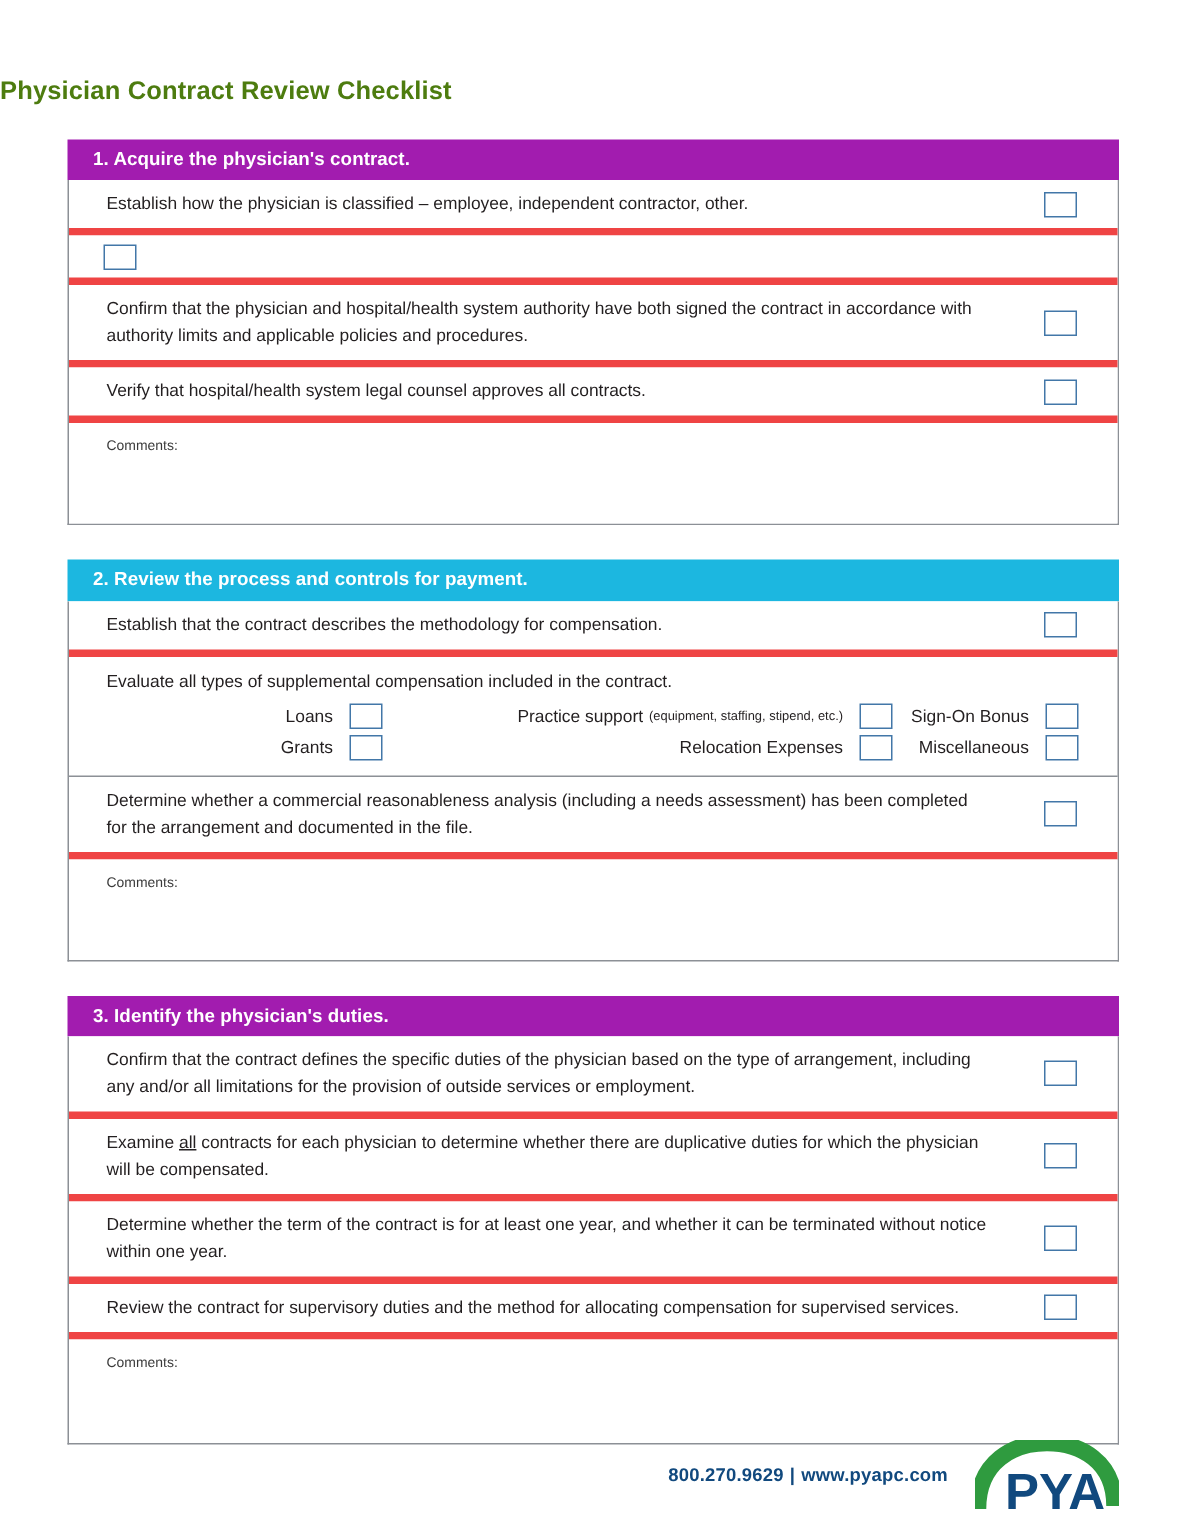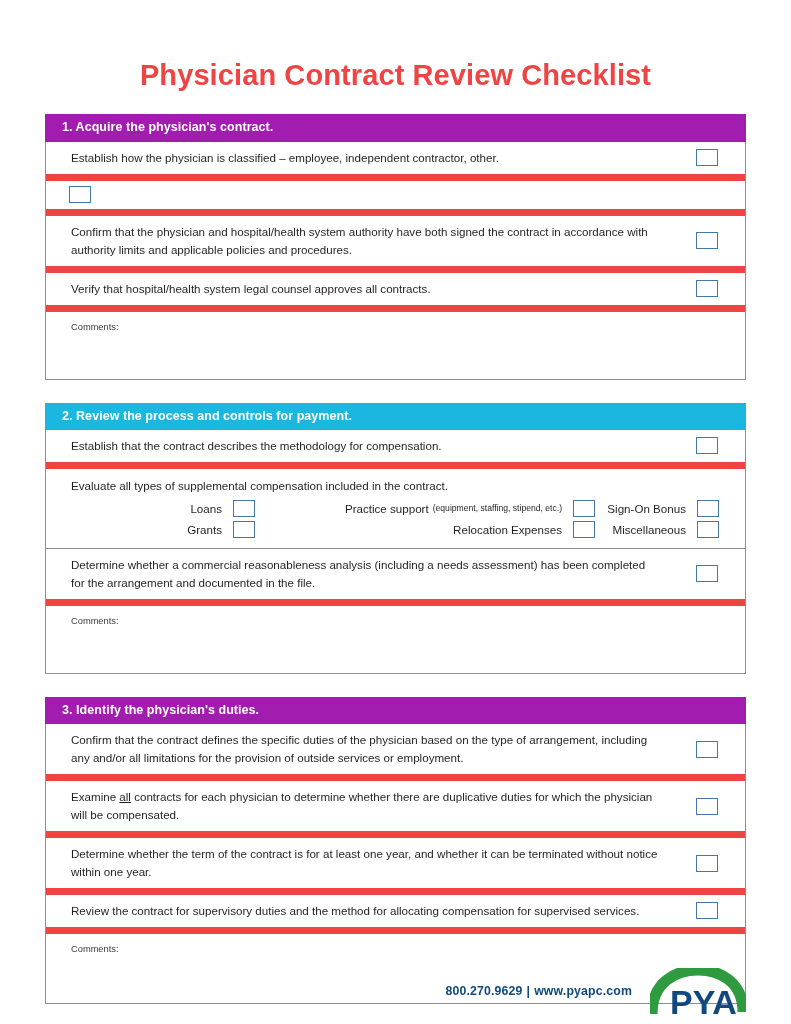--- a/index.html
+++ b/index.html
@@ -20,23 +20,23 @@
     width: 791px;
     height: 1024px;
     box-sizing: border-box;
     padding: 0;
     position: relative;
     background: #fff;
   }
 
   
   .doc-title {
-    text-align: center;
-    color: #ef4444;
-    font-size: 29px;
+    text-align: left;
+    color: #4d7c0f;
+    font-size: 17px;
     font-weight: bold;
     letter-spacing: 0.1px;
     padding-top: 41px;
     line-height: 1.1;
   }
 
   
   .section {
     margin: 0 45px;
     margin-top: 22px;
@@ -57,21 +57,21 @@
 
   .rows {
     border: 1px solid #8c9096;
     border-top: none;
     background: #fff;
   }
 
   .row {
     display: flex;
     align-items: stretch;
-    border-bottom: 7px solid #ef4444;
+    border-bottom: 5px solid #ef4444;
     min-height: 28px;
     background: #fff;
   }
   .row:last-child { border-bottom: none; }
 
   .row-text {
     flex: 1 1 auto;
     font-size: 11.6px;
     line-height: 1.55;
     padding: 7px 14px 7px 25px;

